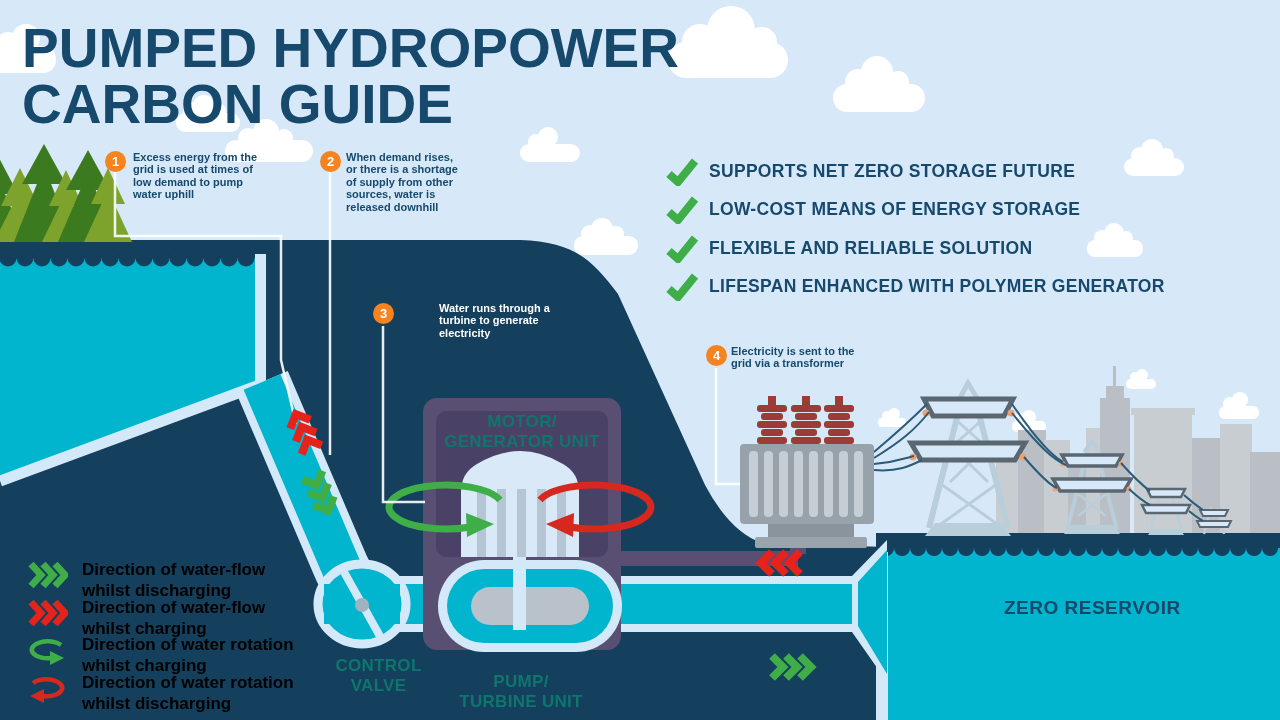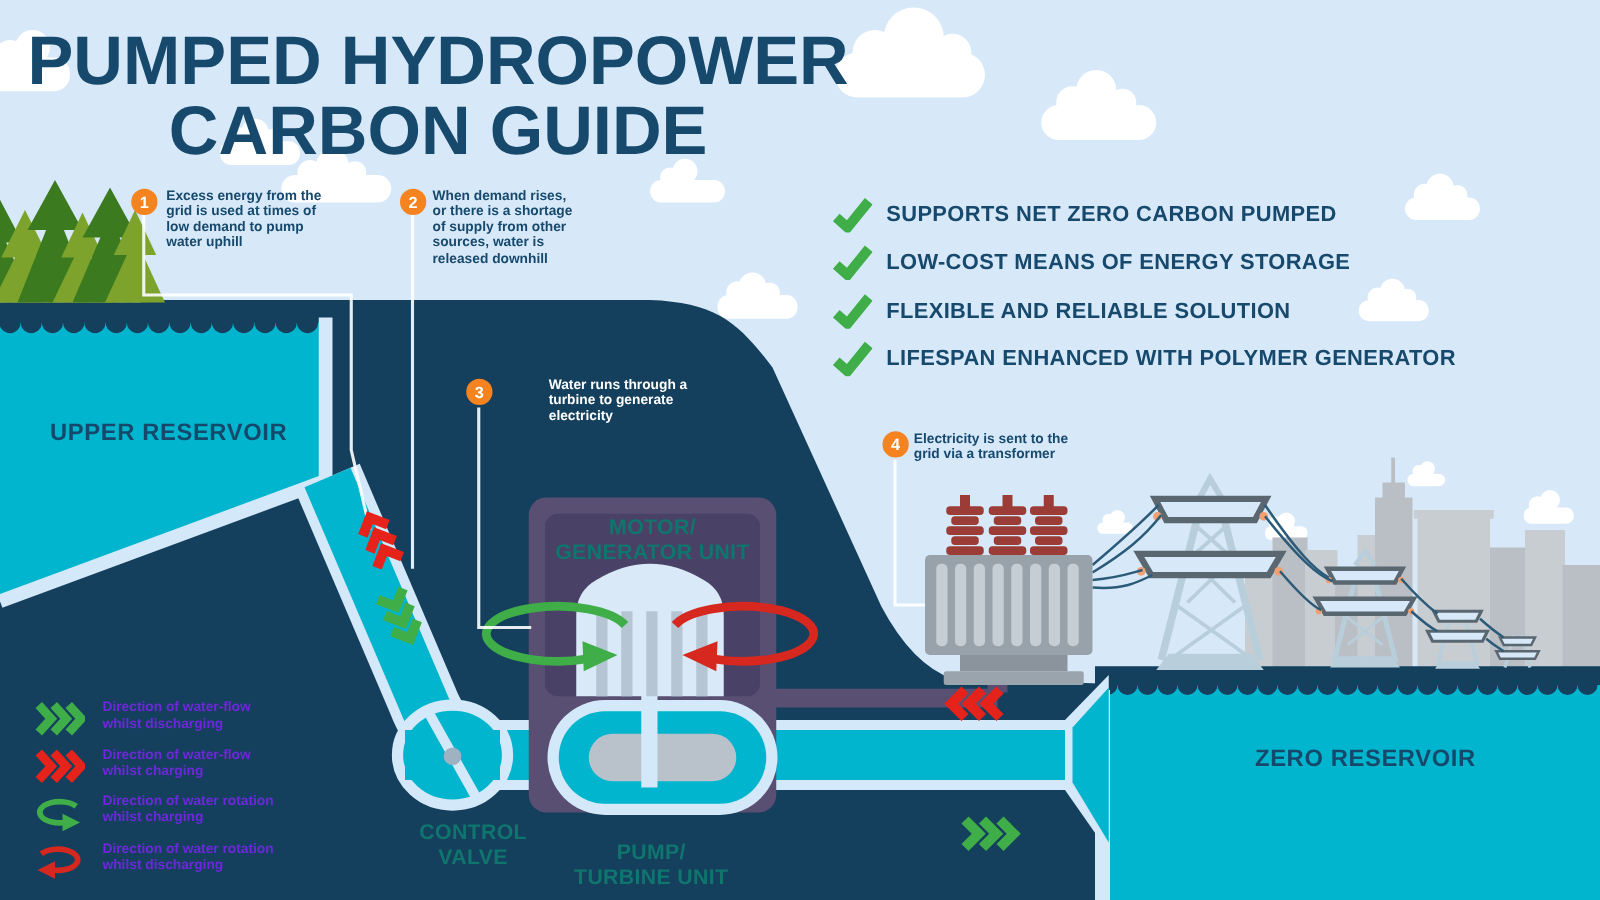--- a/index.html
+++ b/index.html
@@ -1,32 +1,32 @@
 <!DOCTYPE html>
 <html><head>
 <meta charset="utf-8">
 <style>
   html,body{margin:0;padding:0;background:#222;}
   .stage{position:relative;width:1280px;height:720px;overflow:hidden;
          font-family:"Liberation Sans",sans-serif;background:#d7e9f9;}
   .abs{position:absolute;}
   svg{display:block;}
   .title{left:22px;top:20px;color:#17496d;font-weight:700;font-size:55px;
-         line-height:1.02;letter-spacing:0px;text-align:center;}
+         line-height:1.02;letter-spacing:0px;}
   .badge{width:21px;height:21px;border-radius:50%;background:#f5831f;color:#fff;
          font-size:13px;font-weight:700;display:flex;align-items:center;justify-content:center;}
   .step-text{font-size:11px;font-weight:700;color:#17496d;line-height:1.13;white-space:pre-line;}
   .step-text.white{color:#ffffff;margin-left:40px;}
   .benefit{display:flex;align-items:center;gap:11px;height:28px;}
   .benefit-label{font-size:17.5px;font-weight:700;color:#17496d;letter-spacing:.3px;white-space:nowrap;}
   .res-label{font-size:19px;font-weight:700;color:#14496b;letter-spacing:.5px;}
   .part-label{font-size:17px;font-weight:700;color:#0f766e;text-align:center;
               line-height:1.18;white-space:pre-line;letter-spacing:.3px;}
   .legend-row{display:flex;align-items:flex-start;gap:14px;}
-  .legend-text{font-size:11px;font-weight:700;color:#6d28d9;line-height:1.22;white-space:pre-line;}
+  .legend-text{font-size:17px;font-weight:700;color:#000000;line-height:1.22;white-space:pre-line;}
   .legend-icon{flex:0 0 auto;margin-top:1px;}
 </style>
 </head>
 <body>
 
 <div class="stage">
 
   <svg class="abs" style="left:0;top:0" width="1280" height="720" viewBox="0 0 1280 720">
 
     <rect x="0" y="0" width="1280" height="720" fill="#d7e9f9"></rect>
@@ -418,42 +418,41 @@
 electricity</div>
 
   <div class="abs badge" style="left:706px;top:345px">4</div>
   <div class="abs step-text" style="left:731px;top:345px">Electricity is sent to the
 grid via a transformer</div>
 
   <div class="abs benefit" style="left:666px;top:157px">
     <svg class="legend-icon" width="32" height="28" viewBox="0 0 32 28">
         <path d="M3,16 L12,24 L29,3" stroke="#3fae49" stroke-width="8" fill="none"></path>
       </svg>
-    <span class="benefit-label">SUPPORTS NET ZERO CARBON PUMPED</span>
+    <span class="benefit-label">SUPPORTS NET ZERO STORAGE FUTURE</span>
   </div>
   <div class="abs benefit" style="left:666px;top:234px">
     <svg class="legend-icon" width="32" height="28" viewBox="0 0 32 28">
         <path d="M3,16 L12,24 L29,3" stroke="#3fae49" stroke-width="8" fill="none"></path>
       </svg>
     <span class="benefit-label">FLEXIBLE AND RELIABLE SOLUTION</span>
   </div>
   <div class="abs benefit" style="left:666px;top:195px">
     <svg class="legend-icon" width="32" height="28" viewBox="0 0 32 28">
         <path d="M3,16 L12,24 L29,3" stroke="#3fae49" stroke-width="8" fill="none"></path>
       </svg>
     <span class="benefit-label">LOW-COST MEANS OF ENERGY STORAGE</span>
   </div>
   <div class="abs benefit" style="left:666px;top:272px">
     <svg class="legend-icon" width="32" height="28" viewBox="0 0 32 28">
         <path d="M3,16 L12,24 L29,3" stroke="#3fae49" stroke-width="8" fill="none"></path>
       </svg>
     <span class="benefit-label">LIFESPAN ENHANCED WITH POLYMER GENERATOR</span>
   </div>
 
-  <div class="abs res-label" style="left:40px;top:336px">UPPER RESERVOIR</div>
   <div class="abs res-label" style="left:1004px;top:597px">ZERO RESERVOIR</div>
   <div class="abs part-label" style="left:426px;top:412px;width:192px">MOTOR/
 GENERATOR UNIT</div>
   <div class="abs part-label" style="left:316px;top:656px;width:125px">CONTROL
 VALVE</div>
   <div class="abs part-label" style="left:432px;top:672px;width:178px">PUMP/
 TURBINE UNIT</div>
 
   <div class="abs legend-row" style="left:28px;top:560px">
     <svg class="legend-icon" width="40" height="28" viewBox="0 0 40 28" fill="none" stroke="#3fae49" stroke-width="7">

